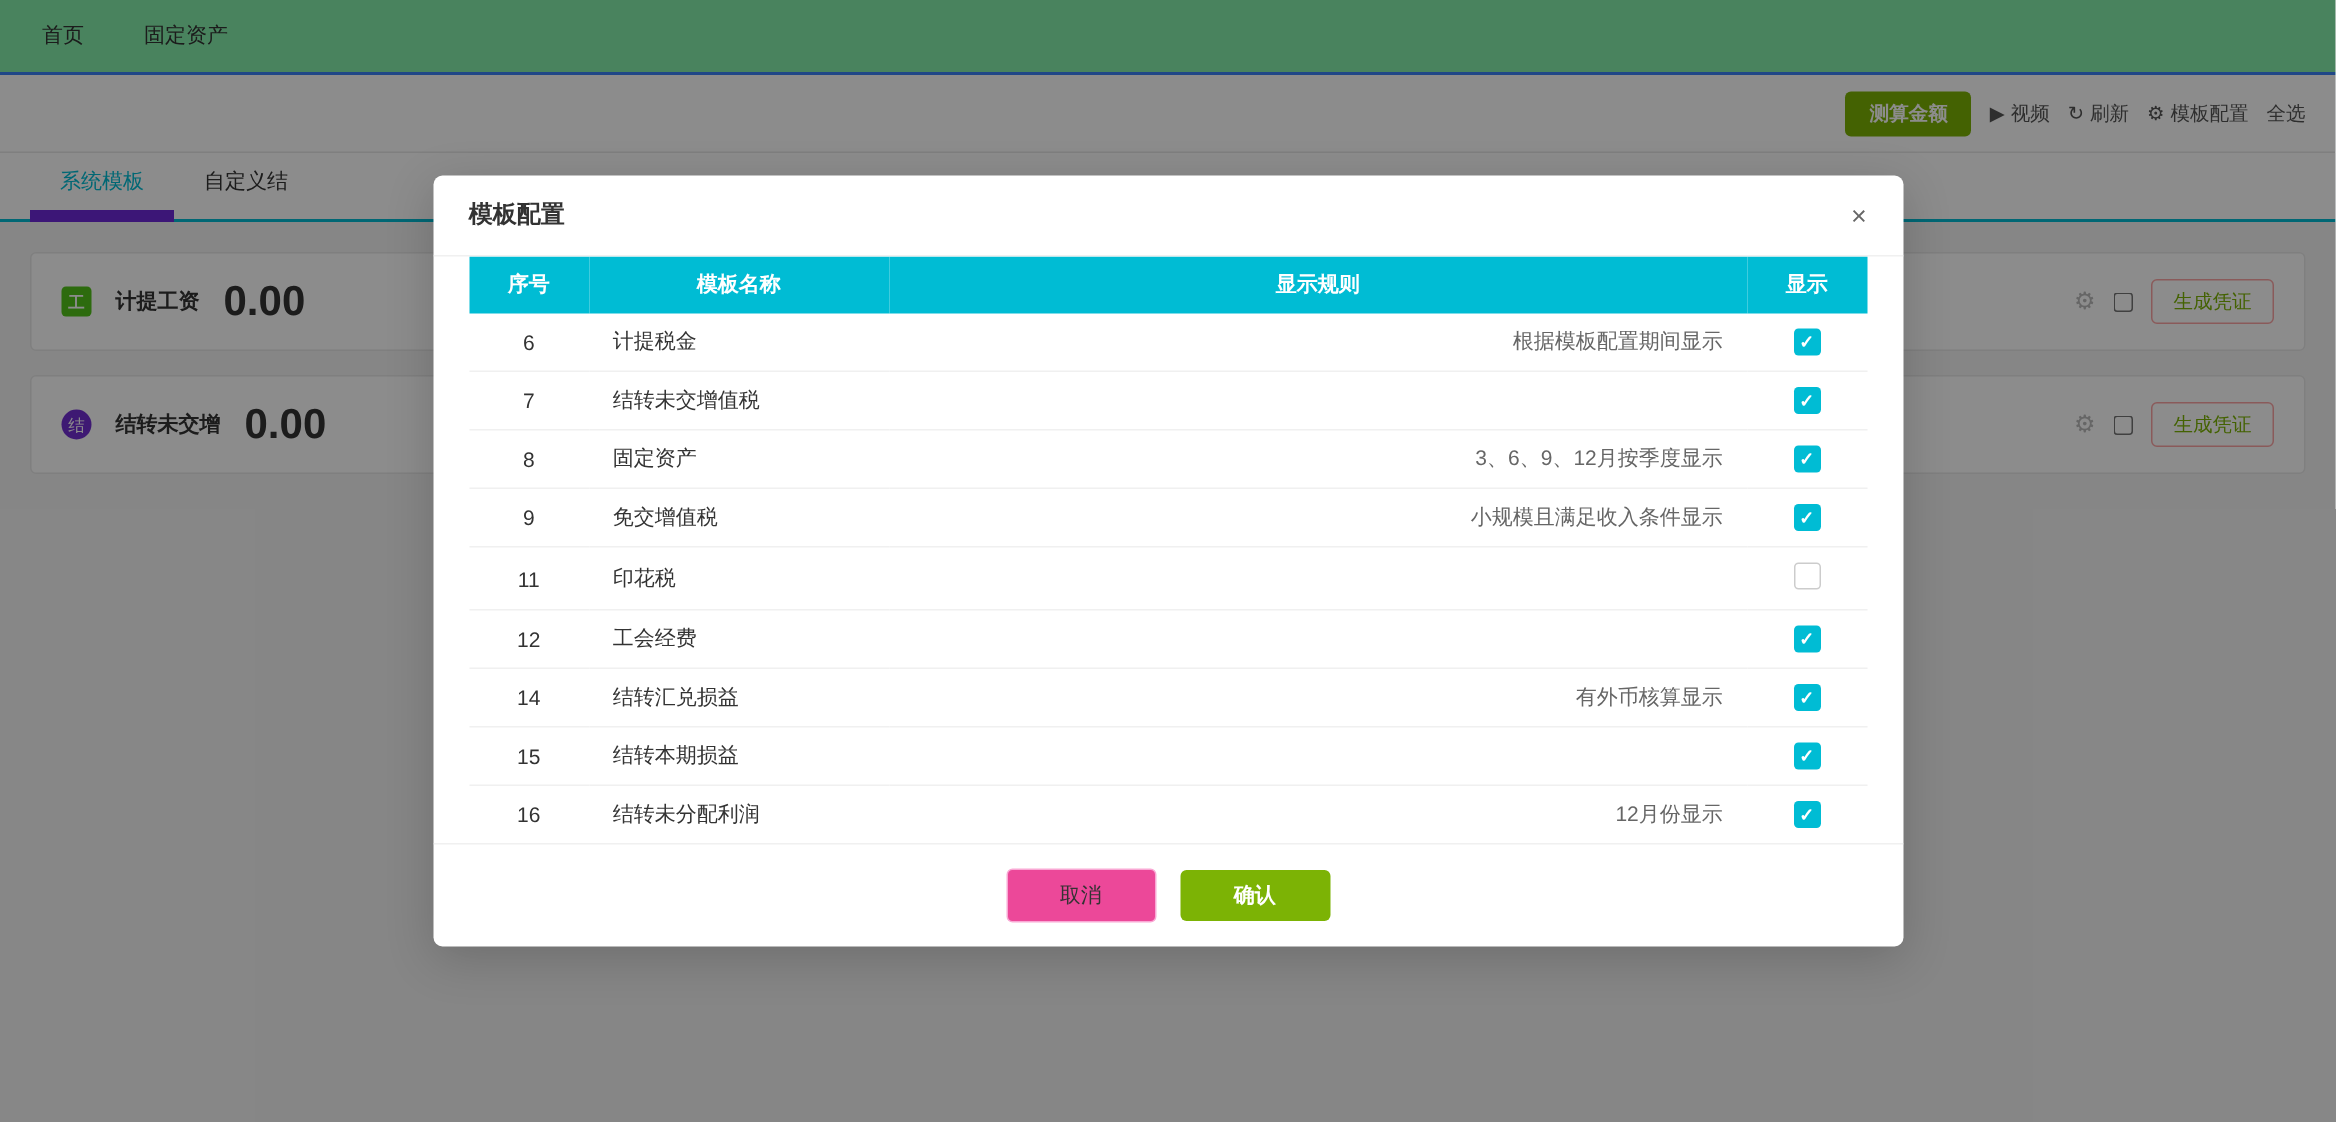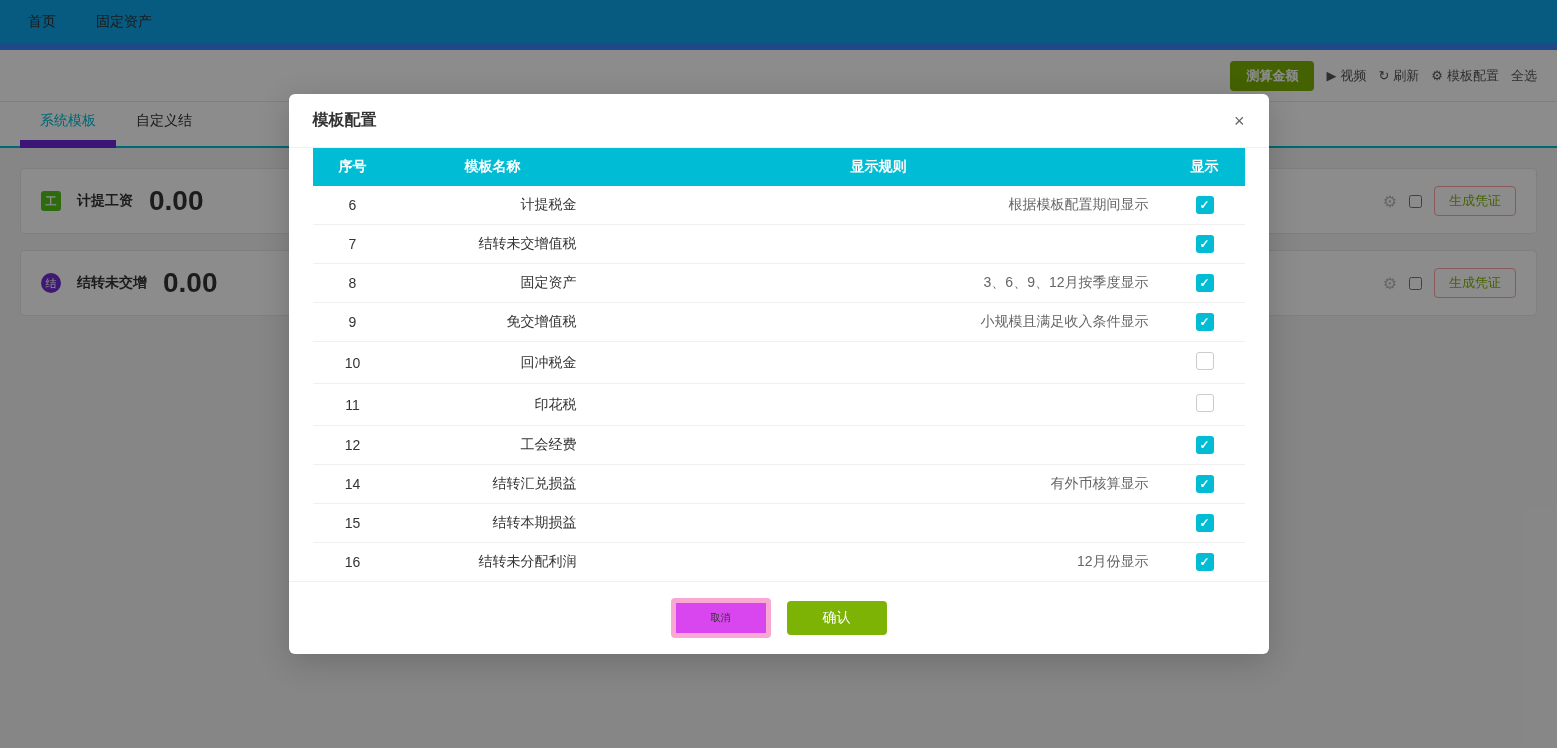--- a/index.html
+++ b/index.html
@@ -16,27 +16,27 @@
     .bg-page {
       width: 100%;
       height: 100%;
       background: #f5f5f5;
       position: absolute;
       top: 0; left: 0;
     }
 
     
     .top-nav {
-      background: #0ea5e9;
+      background: #86efac;
       height: 50px;
       display: flex;
       align-items: center;
       padding: 0 20px;
       gap: 24px;
-      border-bottom: 7px solid #3b82f6;
+      border-bottom: 2px solid #3b82f6;
     }
     .nav-item {
       font-size: 14px;
       color: #333;
       cursor: pointer;
       padding: 0 8px;
     }
 
     
     .toolbar {
@@ -232,21 +232,21 @@
     .config-table tbody tr:last-child {
       border-bottom: none;
     }
     .config-table tbody td {
       padding: 10px 16px;
       font-size: 14px;
       color: #333;
       text-align: center;
     }
     .config-table tbody td:nth-child(2) {
-      text-align: right;
+      text-align: left;
     }
     .config-table tbody td:nth-child(3) {
       text-align: right;
       color: #666;
     }
 
     
     .checkbox-checked {
       width: 18px; height: 18px;
       background: #00bcd4;
@@ -285,39 +285,39 @@
     
     .modal-footer {
       padding: 16px 24px;
       display: flex;
       align-items: center;
       justify-content: center;
       gap: 16px;
       border-top: 1px solid #f0f0f0;
     }
     .btn-cancel {
-      border: 5px solid #f9a8d4;
-      background: #d946ef;
+      border: 1px solid #f9a8d4;
+      background: #ec4899;
       color: #333;
       border-radius: 4px;
       padding: 8px 28px;
-      font-size: 10px;
+      font-size: 14px;
       cursor: pointer;
       min-width: 100px;
     }
     .btn-confirm {
       background: #7cb305;
       color: #fff;
       border: none;
       border-radius: 4px;
       padding: 8px 28px;
       font-size: 14px;
       cursor: pointer;
       min-width: 100px;
-      font-weight: normal;
+      font-weight: bold;
     }
   </style>
 </head>
 <body>
 
 <div class="bg-page">
 
   <div class="top-nav">
     <span class="nav-item">首页</span>
     <span class="nav-item">固定资产</span>
@@ -410,26 +410,20 @@
               <td>3、6、9、12月按季度显示</td>
               <td style="text-align: center;"><span class="checkbox-checked"></span></td>
             </tr>
             <tr>
               <td>9</td>
               <td>免交增值税</td>
               <td>小规模且满足收入条件显示</td>
               <td style="text-align: center;"><span class="checkbox-checked"></span></td>
             </tr>
             <tr>
-              <td>10</td>
-              <td>回冲税金</td>
-              <td></td>
-              <td style="text-align: center;"><span class="checkbox-unchecked"></span></td>
-            </tr>
-            <tr>
               <td>11</td>
               <td>印花税</td>
               <td></td>
               <td style="text-align: center;"><span class="checkbox-unchecked"></span></td>
             </tr>
             <tr>
               <td>12</td>
               <td>工会经费</td>
               <td></td>
               <td style="text-align: center;"><span class="checkbox-checked"></span></td>

